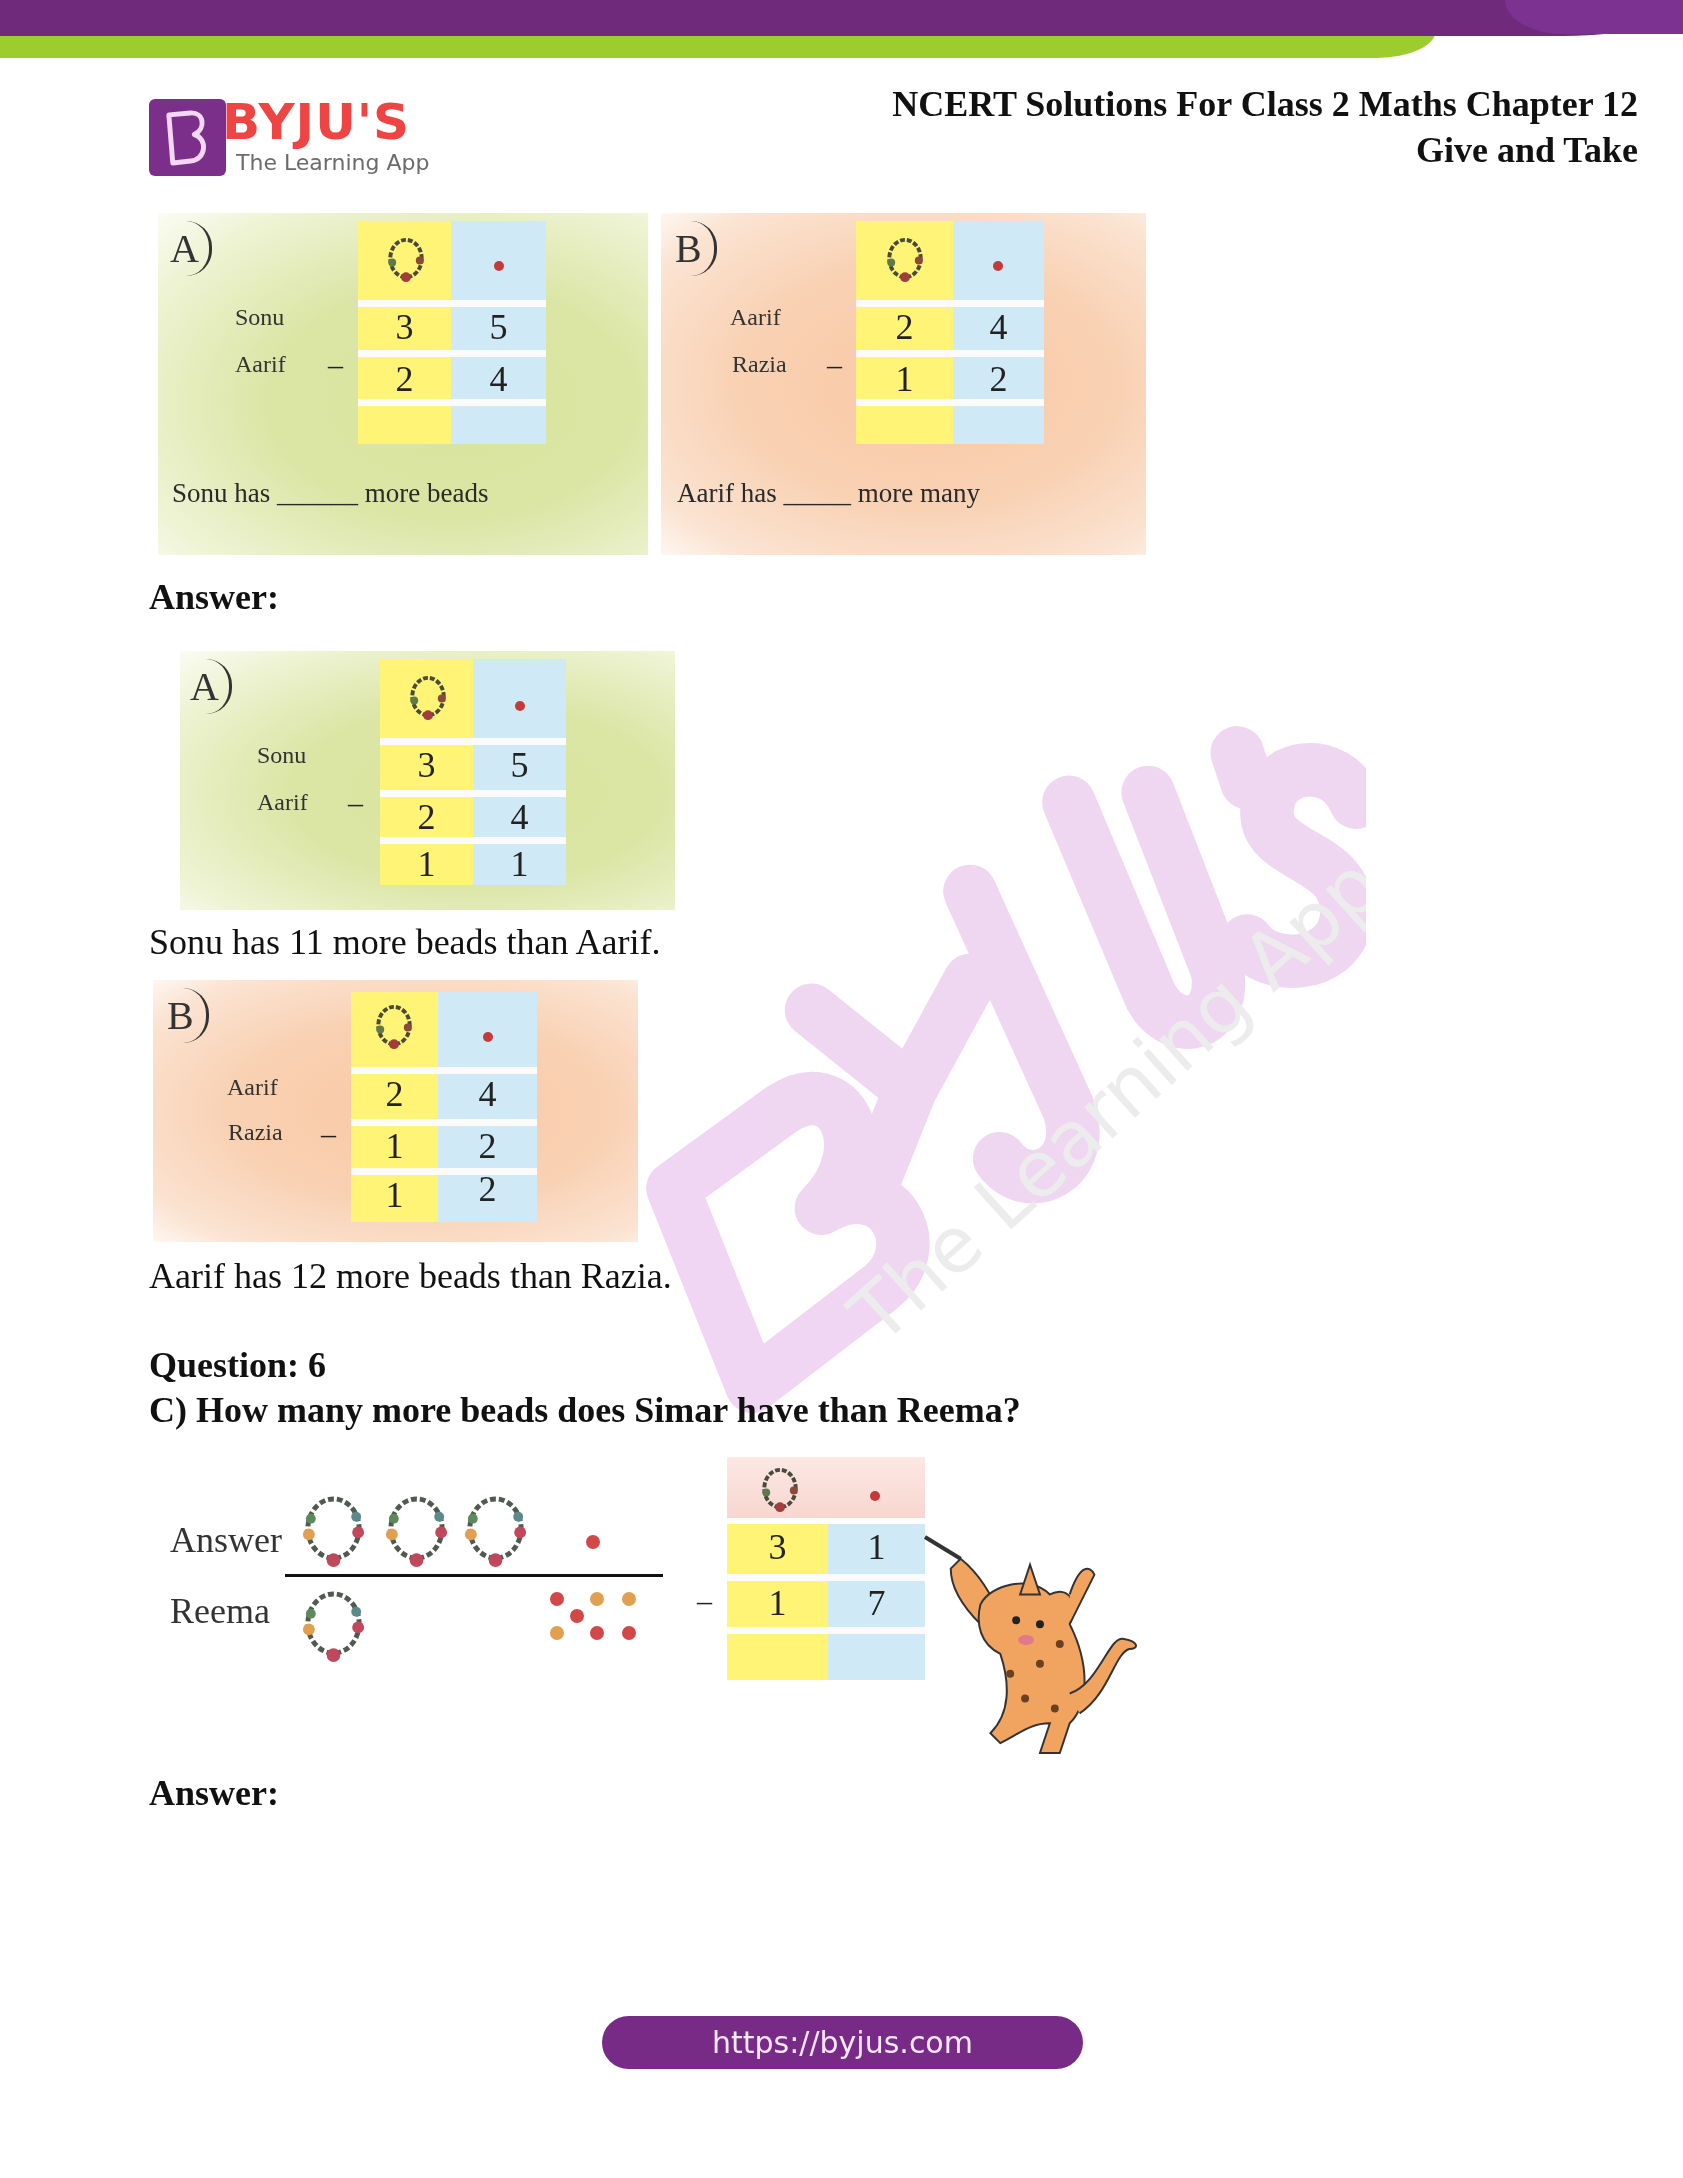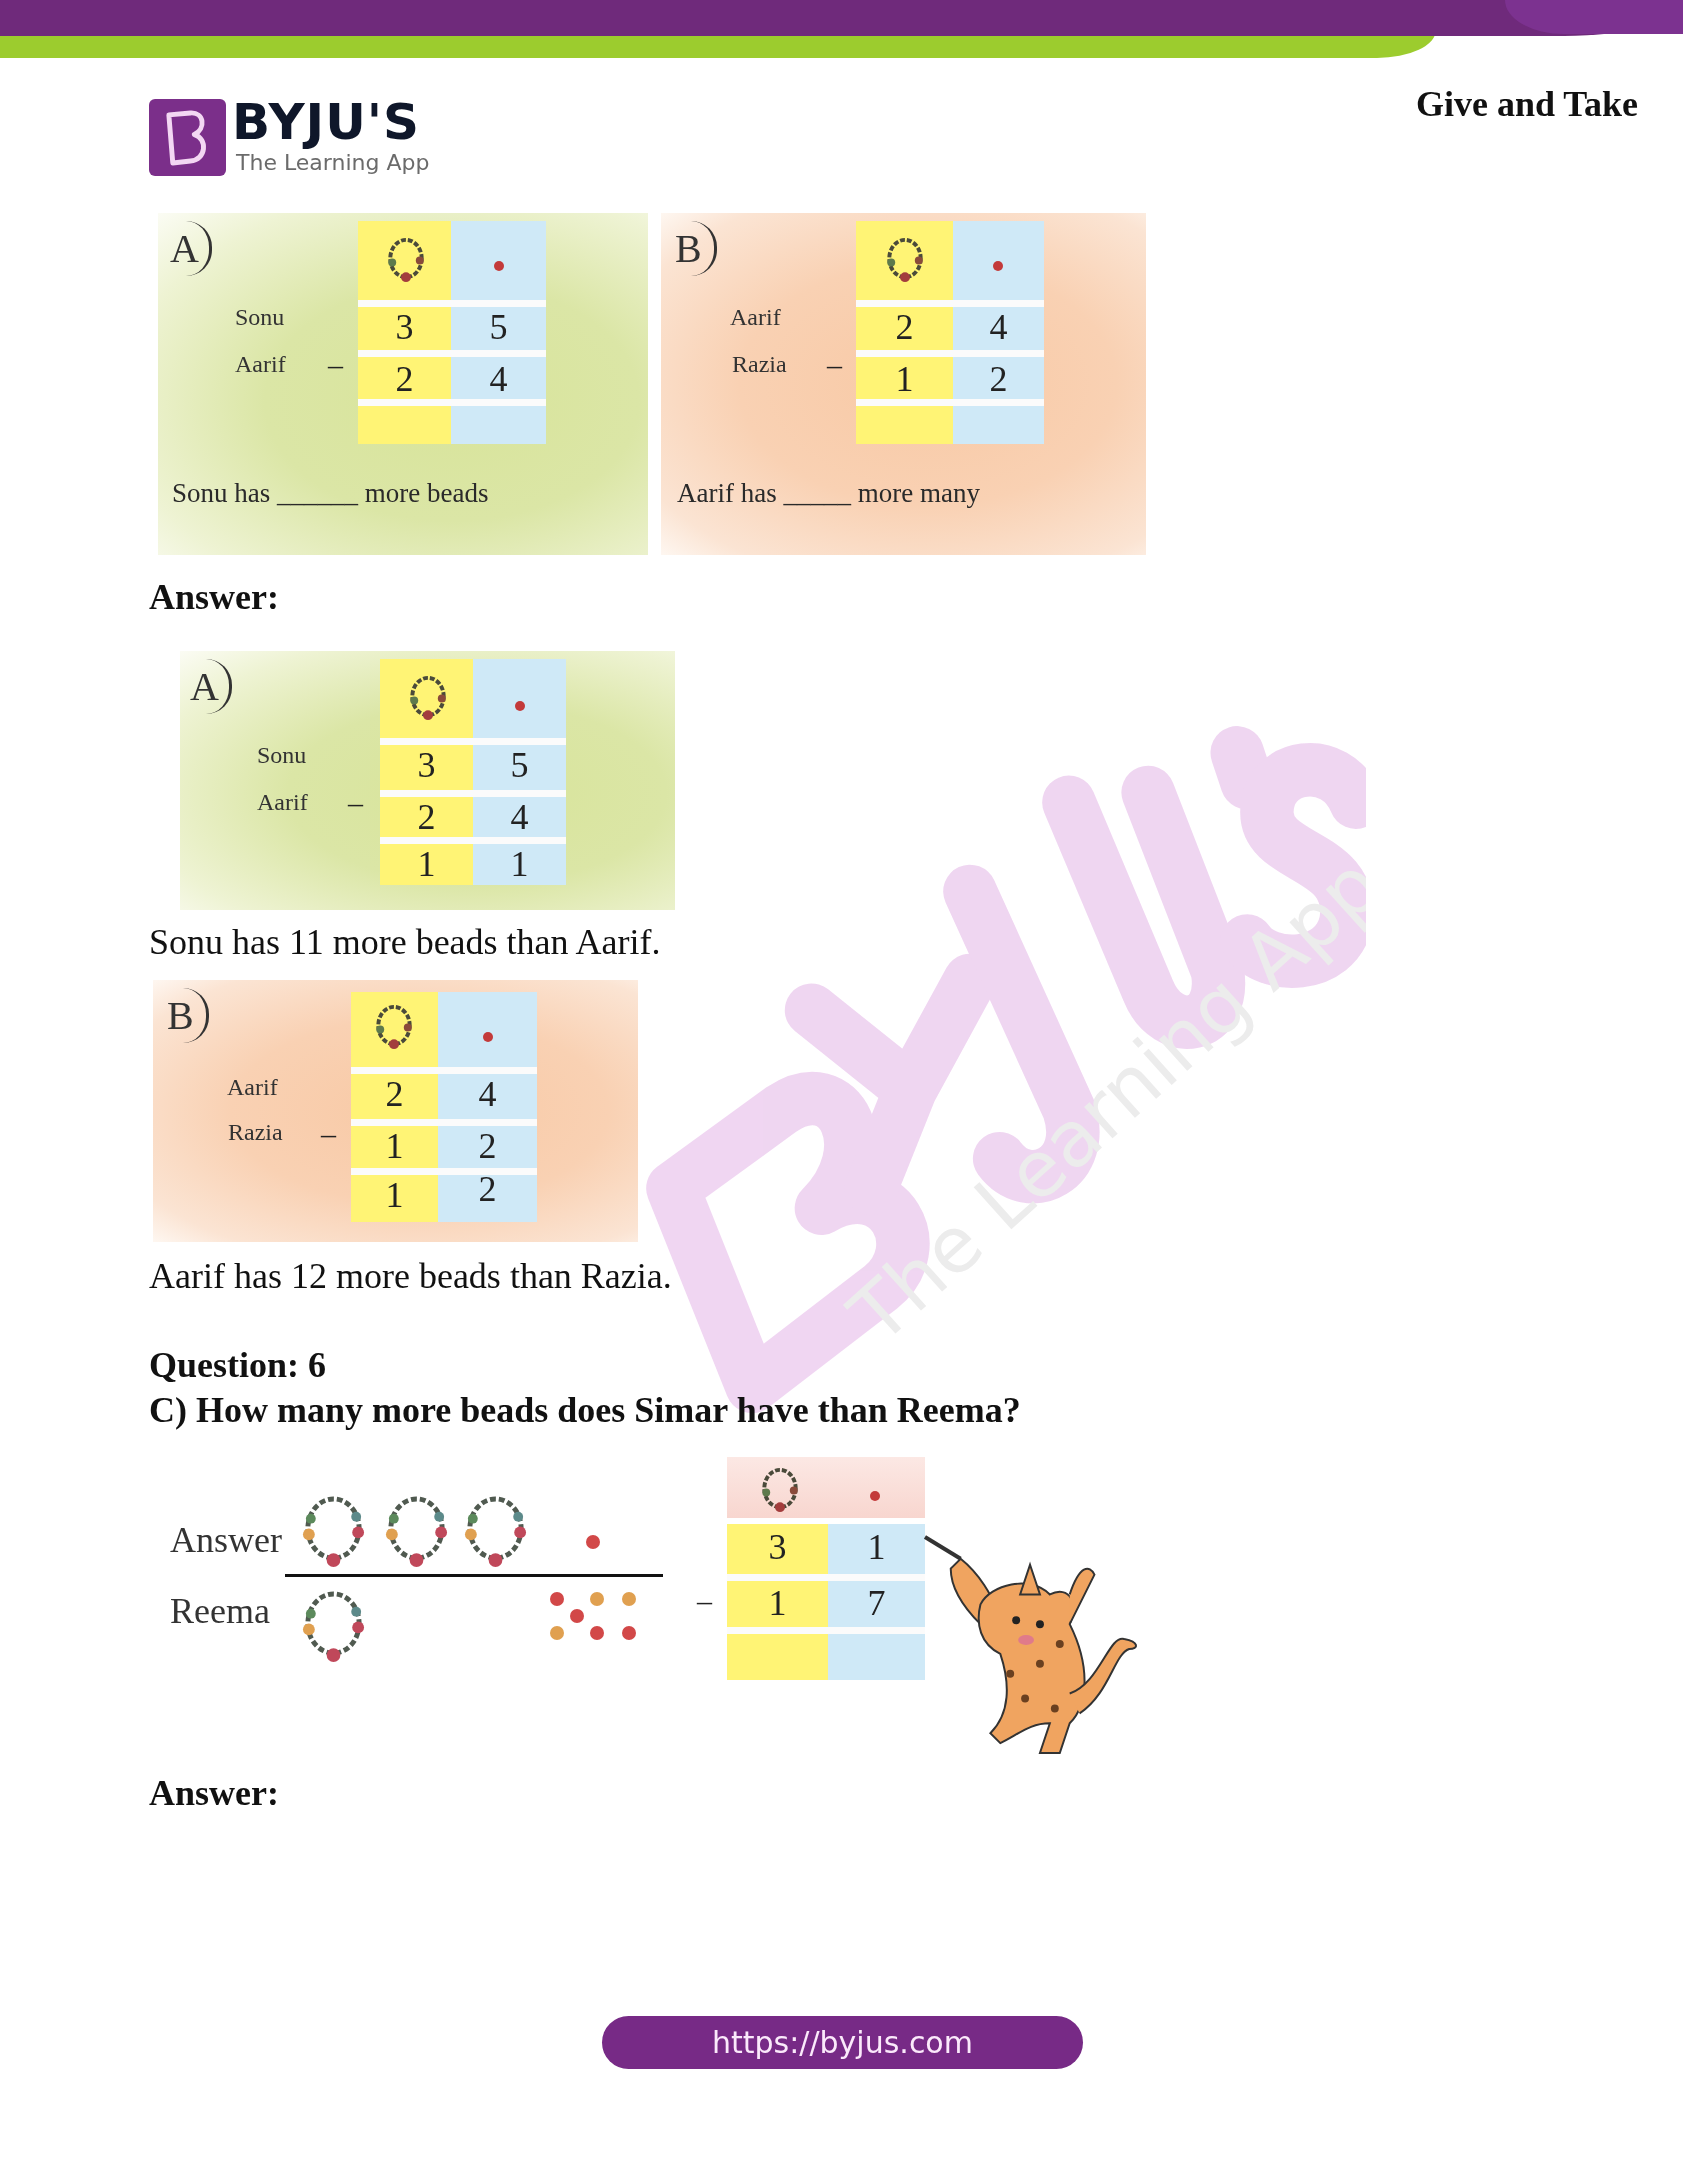--- a/index.html
+++ b/index.html
@@ -8,21 +8,21 @@
 
   
   .band-green { position: absolute; left: 0; top: 30px; width: 1436px; height: 28px; background: #9ccc2e; border-bottom-right-radius: 59px 28px; }
   .band-purple { position: absolute; left: 0; top: 0; width: 1683px; height: 36px; background: #6f2a7b; border-bottom-right-radius: 119px 34px; }
   .band-purple2 { position: absolute; left: 1505px; top: 0; width: 178px; height: 34px; background: #7c3290; border-bottom-left-radius: 59px 34px; }
 
   
   .logo { position: absolute; left: 149px; top: 99px; width: 287px; height: 81px; }
   .logo-mark { position: absolute; left: 0; top: 0; width: 77px; height: 77px; background: #7b2f8a; border-radius: 6px; }
   .logo-mark svg { position: absolute; left: 12px; top: 10px; }
-  .logo-word { position: absolute; left: 83px; top: -6px; font-family: "DejaVu Sans", sans-serif; font-weight: bold; font-size: 50px; color: #0f172a; letter-spacing: 1px; }
+  .logo-word { position: absolute; left: 73px; top: -6px; font-family: "DejaVu Sans", sans-serif; font-weight: bold; font-size: 50px; color: #ef4444; letter-spacing: 1px; }
   .logo-tag { position: absolute; left: 87px; top: 51px; font-family: "DejaVu Sans", sans-serif; font-size: 22px; color: #6b6b6b; }
 
   .doc-title { position: absolute; right: 45px; top: 81px; text-align: right; font-weight: bold; font-size: 36px; line-height: 46px; }
 
   
   .panel { position: absolute; }
   .panel.green { background: radial-gradient(ellipse at 60% 55%, #d8e49a 0%, #dbe6a6 45%, #eef3d3 80%, #fbfcf4 100%); }
   .panel.peach { background: radial-gradient(ellipse at 55% 50%, #f8c9a5 0%, #f9d1b3 50%, #fbe4d3 85%, #fef7f1 100%); }
   .panel-letter { position: absolute; font-size: 40px; color: #333; }
   .panel-letter .arc { position: absolute; left: 16px; top: -4px; width: 26px; height: 55px; border-right: 3px solid #333; border-radius: 0 40px 40px 0; }
@@ -67,20 +67,21 @@
   <div class="logo-mark">
     <svg width="53" height="57" viewBox="0 0 54 58">
       <path d="M8 6 L30 4 C44 3 46 20 34 26 C48 30 46 52 30 53 L12 55 Z" fill="none" stroke="#f3d7f3" stroke-width="5" stroke-linejoin="round"></path>
     </svg>
   </div>
   <div class="logo-word">BYJU'S</div>
   <div class="logo-tag">The Learning App</div>
 </div>
 
 <div class="doc-title">
+  <div>NCERT Solutions For Class 2 Maths Chapter 12</div>
   <div>Give and Take</div>
 </div>
 
 <svg class="watermark" viewBox="0 0 820 800">
   <g fill="none" stroke="#efd4f1" stroke-width="54" stroke-linecap="round" stroke-linejoin="round" opacity="0.95">
     <path d="M120 560 L200 760 L330 660 C380 620 340 540 270 580 C330 520 290 440 230 480 Z"></path>
     <path d="M260 380 L360 460 M360 460 L320 560 M360 460 L420 350"></path>
     <path d="M420 260 L520 480 C540 540 480 570 450 530"></path>
     <path d="M520 170 L600 360 C620 410 680 400 670 340 L600 160"></path>
     <path d="M690 120 L700 150"></path>

